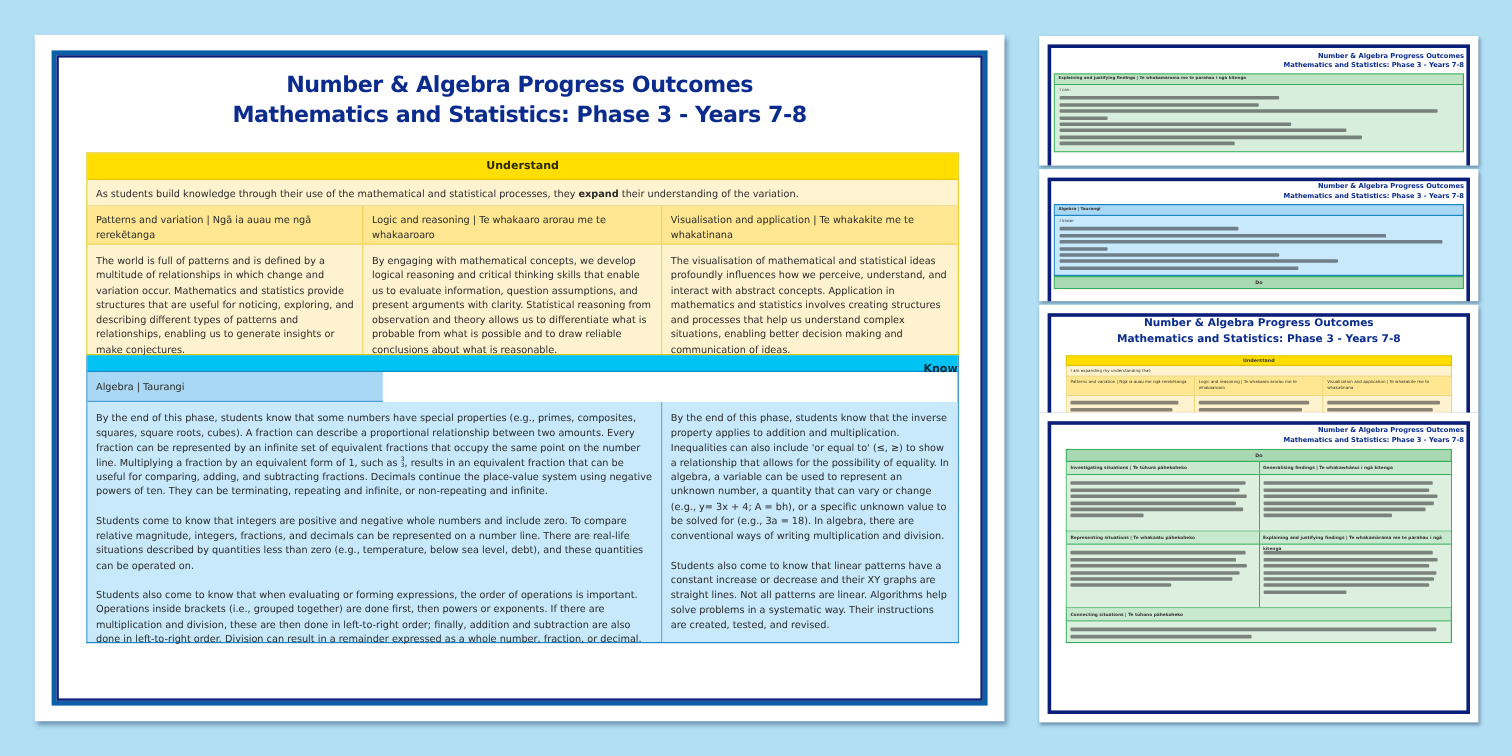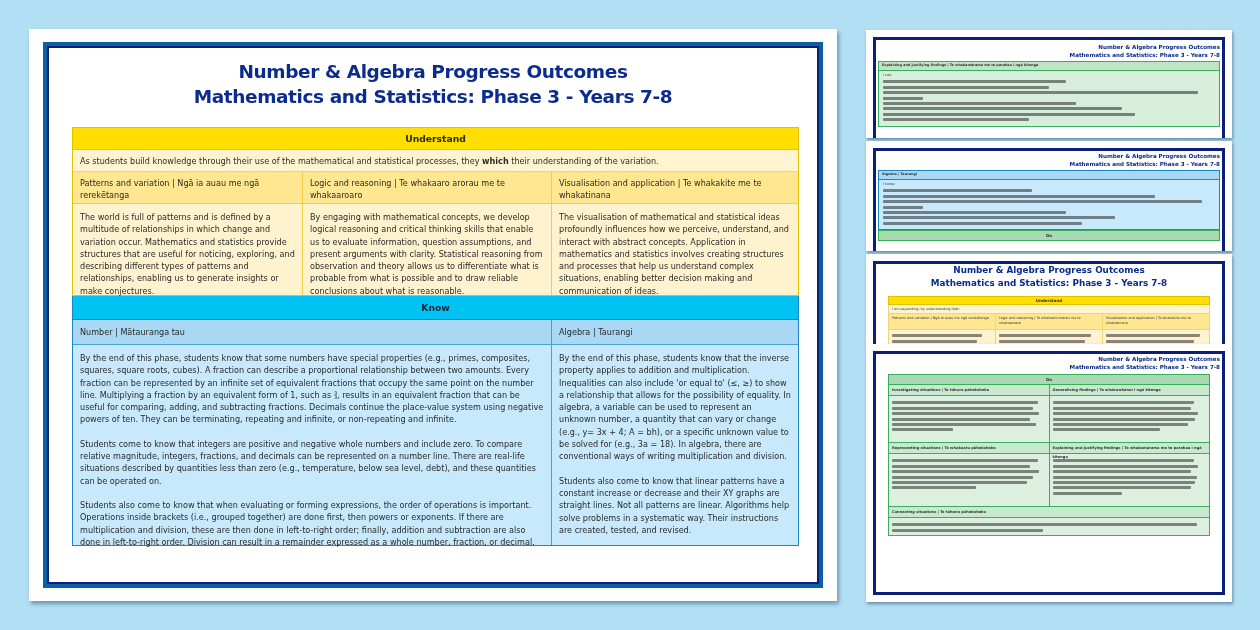--- a/index.html
+++ b/index.html
@@ -80,24 +80,24 @@
   .u-row .c1 { width: 230px; }
   .u-row .c2 { width: 249px; }
   .u-row .c3 { width: 246px; }
   .u-sub { background: #ffe791; height: 32px; border-bottom: 1px solid #f0cf45; padding-top: 5px !important; }
   .u-body { background: #fff3cf; height: 91px; padding-top: 7px !important; }
 
   
   .k-section { border: 1px solid #1a86c4; border-top: none; }
   .k-head {
     background: #00c2f3;
-    text-align: center;
+    text-align: right;
     font-weight: bold;
     font-size: 9.2px;
-    height: 24px; line-height: 23px;
+    height: 14px; line-height: 23px;
     color: #0e2a3a;
     border-bottom: 1px solid #138bc7;
   }
   .k-row { display: flex; }
   .k-row .cell { border-right: 1px solid #4a9ed2; padding: 4px 7px; }
   .k-row .cell:last-child { border-right: none; }
   .k-row .c1 { width: 479px; }
   .k-row .c2 { width: 246px; }
   .k-sub { background: #a9d8f4; height: 25px; line-height: 17px; border-bottom: 1px solid #4a9ed2; }
   .k-body { background: #c7e9fb; height: 200px; padding-top: 7px !important; }
@@ -160,37 +160,36 @@
     <div class="main-inner">
       <div class="title-block">
         <span class="t1">Number &amp; Algebra Progress Outcomes</span>
         <span class="t2">Mathematics and Statistics: Phase 3 - Years 7-8</span>
       </div>
 
       <div class="outcomes">
 
         <div class="u-section">
           <div class="u-head">Understand</div>
-          <div class="u-intro"><span>As students build knowledge through their use of the mathematical and statistical processes, they </span><b>which</b><span> their understanding of the variation.</span></div>
+          <div class="u-intro"><span>As students build knowledge through their use of the mathematical and statistical processes, they </span><b>expand</b><span> their understanding of the variation.</span></div>
           <div class="u-row">
             <div class="cell c1 u-sub">Patterns and variation | Ngā ia auau me ngā rerekētanga</div>
             <div class="cell c2 u-sub">Logic and reasoning | Te whakaaro arorau me te whakaaroaro</div>
             <div class="cell c3 u-sub">Visualisation and application | Te whakakite me te whakatinana</div>
           </div>
           <div class="u-row">
             <div class="cell c1 u-body">The world is full of patterns and is defined by a multitude of relationships in which change and variation occur. Mathematics and statistics provide structures that are useful for noticing, exploring, and describing different types of patterns and relationships, enabling us to generate insights or make conjectures.</div>
             <div class="cell c2 u-body">By engaging with mathematical concepts, we develop logical reasoning and critical thinking skills that enable us to evaluate information, question assumptions, and present arguments with clarity. Statistical reasoning from observation and theory allows us to differentiate what is probable from what is possible and to draw reliable conclusions about what is reasonable.</div>
             <div class="cell c3 u-body">The visualisation of mathematical and statistical ideas profoundly influences how we perceive, understand, and interact with abstract concepts. Application in mathematics and statistics involves creating structures and processes that help us understand complex situations, enabling better decision making and communication of ideas.</div>
           </div>
         </div>
 
         <div class="k-section">
           <div class="k-head">Know</div>
           <div class="k-row">
-            <div class="cell c1 k-sub">Number | Mātauranga tau</div>
             <div class="cell c2 k-sub">Algebra | Taurangi</div>
           </div>
           <div class="k-row">
             <div class="cell c1 k-body">
               <p><span>By the end of this phase, students know that some numbers have special properties (e.g., primes, composites, squares, square roots, cubes). A fraction can describe a proportional relationship between two amounts. Every fraction can be represented by an infinite set of equivalent fractions that occupy the same point on the number line. Multiplying a fraction by an equivalent form of 1, such as </span><span class="frac"><span>3</span><br><span>3</span></span><span>, results in an equivalent fraction that can be useful for comparing, adding, and subtracting fractions. Decimals continue the place-value system using negative powers of ten. They can be terminating, repeating and infinite, or non-repeating and infinite.</span></p>
               <p>Students come to know that integers are positive and negative whole numbers and include zero. To compare relative magnitude, integers, fractions, and decimals can be represented on a number line. There are real-life situations described by quantities less than zero (e.g., temperature, below sea level, debt), and these quantities can be operated on.</p>
               <p>Students also come to know that when evaluating or forming expressions, the order of operations is important. Operations inside brackets (i.e., grouped together) are done first, then powers or exponents. If there are multiplication and division, these are then done in left-to-right order; finally, addition and subtraction are also done in left-to-right order. Division can result in a remainder expressed as a whole number, fraction, or decimal.</p>
             </div>
             <div class="cell c2 k-body">
               <p>By the end of this phase, students know that the inverse property applies to addition and multiplication. Inequalities can also include 'or equal to' (≤, ≥) to show a relationship that allows for the possibility of equality. In algebra, a variable can be used to represent an unknown number, a quantity that can vary or change (e.g., y= 3x + 4; A = bh), or a specific unknown value to be solved for (e.g., 3a = 18). In algebra, there are conventional ways of writing multiplication and division.</p>

